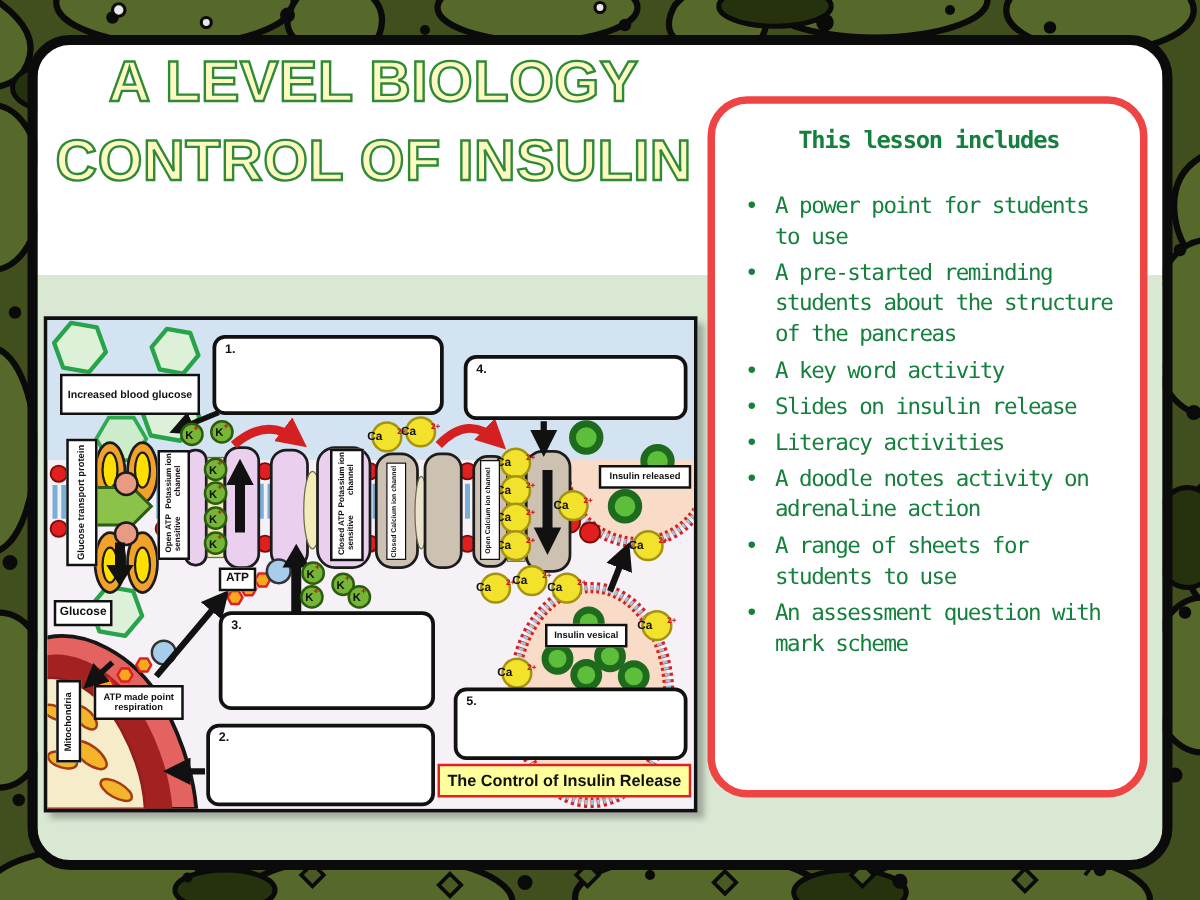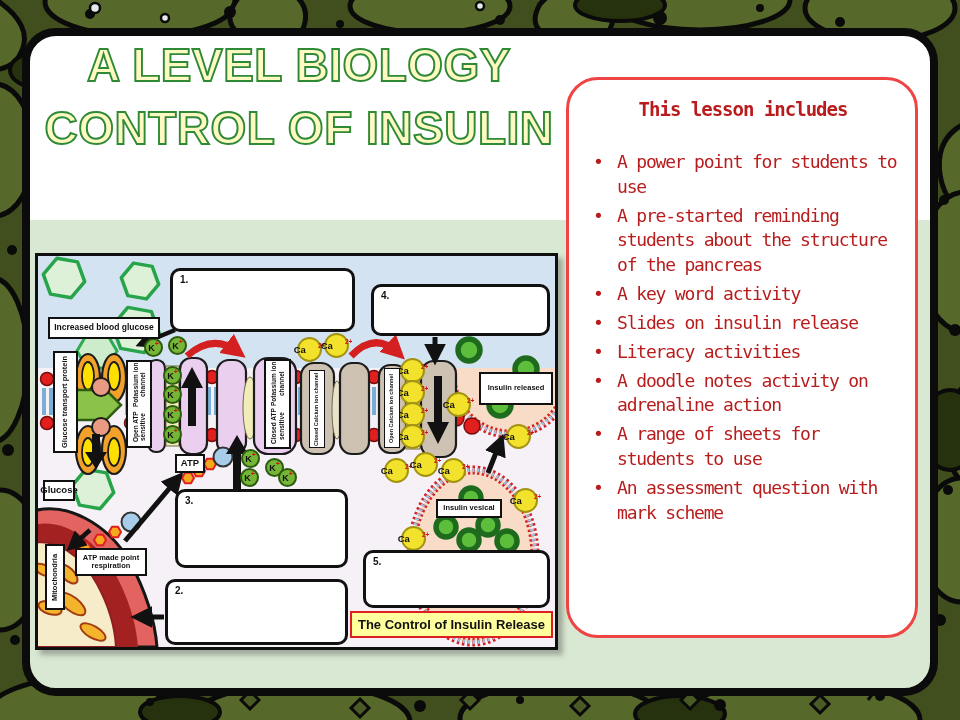--- a/index.html
+++ b/index.html
@@ -12,22 +12,22 @@
          box-sizing:border-box;border:8px solid #0b0b0b;border-radius:34px;
          background:linear-gradient(to bottom,#ffffff 0,#ffffff 184px,#d9e8d2 184px,#d9e8d2 100%);}
 
   
   .title{position:absolute;left:26px;top:34px;width:546px;text-align:center;
          font-weight:bold;font-size:46px;line-height:63px;letter-spacing:.5px;
          color:#fef9c3;-webkit-text-stroke:1.9px #2f8a35;}
 
   
   .panel{position:absolute;left:566px;top:77px;width:352px;height:561px;box-sizing:border-box;
-         background:#fff;border:3px solid #ef4444;border-radius:32px;
-         padding:14px 16px 0 18px;font-family:"DejaVu Sans Mono",monospace;color:#b91c1c;}
+         background:#fff;border:6px solid #ef4444;border-radius:32px;
+         padding:14px 16px 0 18px;font-family:"DejaVu Sans Mono",monospace;color:#15803d;}
   .panel-head{text-align:center;font-size:19px;font-weight:bold;margin-top:4px;letter-spacing:-1px;}
   .panel ul{list-style:none;margin:30px 0 0;padding:0 0 0 4px;}
   .panel li{position:relative;padding-left:26px;margin-bottom:4px;
             font-size:18px;line-height:1.38;letter-spacing:-1.2px;}
   .panel li::before{content:"\2022";position:absolute;left:2px;top:0;}
 
   
   .diagram{position:absolute;left:35px;top:253px;width:523px;height:397px;box-sizing:border-box;
            border:3px solid #101010;background:#f6f1f6;
            box-shadow:5px 5px 5px rgba(90,90,90,.45);}
@@ -390,37 +390,37 @@
         <b>Ca</b>
         <i>2+</i>
       </div>
 
     <div class="numbox" style="left:132px;top:12px;width:185px;height:64px">1.</div>
     <div class="numbox" style="left:127px;top:323px;width:183px;height:66px">2.</div>
     <div class="numbox" style="left:137px;top:233px;width:173px;height:79px">3.</div>
     <div class="numbox" style="left:333px;top:28px;width:179px;height:52px">4.</div>
     <div class="numbox" style="left:325px;top:294px;width:187px;height:58px">5.</div>
 
-    <div class="dlabel" style="left:10px;top:61px;width:112px;height:22px;font-size:8.5px">Increased blood glucose</div>
+    <div class="dlabel" style="left:10px;top:43px;width:112px;height:33px;font-size:8.5px">Increased blood glucose</div>
     <div class="dlabel vlab" style="left:15px;top:95px;width:25px;height:102px;font-size:7.5px">Glucose transport protein</div>
     <div class="dlabel vlab" style="left:88px;top:104px;width:26px;height:88px;font-size:6.5px">
       <span>Open ATP sensitive</span>
       <span>Potassium ion channel</span>
     </div>
     <div class="dlabel vlab" style="left:226px;top:103px;width:27px;height:90px;font-size:6.5px">
       <span>Closed ATP sensitive</span>
       <span>Potassium ion channel</span>
     </div>
     <div class="dlabel vlab" style="left:271px;top:114px;width:16px;height:78px;font-size:5.5px;border-width:1.5px">Closed Calcium ion channel</div>
     <div class="dlabel vlab" style="left:346px;top:112px;width:16px;height:80px;font-size:5.5px;border-width:1.5px">Open Calcium ion channel</div>
     <div class="dlabel" style="left:137px;top:198px;width:30px;height:19px;font-size:9.5px">ATP</div>
-    <div class="dlabel" style="left:5px;top:224px;width:32px;height:21px;font-size:9.5px">Glucose</div>
+    <div class="dlabel" style="left:5px;top:224px;width:47px;height:21px;font-size:9.5px">Glucose</div>
     <div class="dlabel" style="left:37px;top:292px;width:72px;height:28px;font-size:7.5px;padding:1px">ATP made point respiration</div>
     <div class="dlabel vlab" style="left:7px;top:288px;width:20px;height:66px;font-size:7.5px">Mitochondria</div>
-    <div class="dlabel" style="left:441px;top:116px;width:74px;height:33px;font-size:7.5px">Insulin released</div>
+    <div class="dlabel" style="left:441px;top:116px;width:74px;height:19px;font-size:7.5px">Insulin released</div>
     <div class="dlabel" style="left:398px;top:243px;width:66px;height:19px;font-size:7.5px">Insulin vesical</div>
 
     <div class="caption">The Control of Insulin Release</div>
   </div>
 
   <div class="panel">
     <div class="panel-head">This lesson includes</div>
     <ul>
       <li>A power point for students to use</li>
       <li>A pre-started reminding students about the structure of the pancreas</li>

